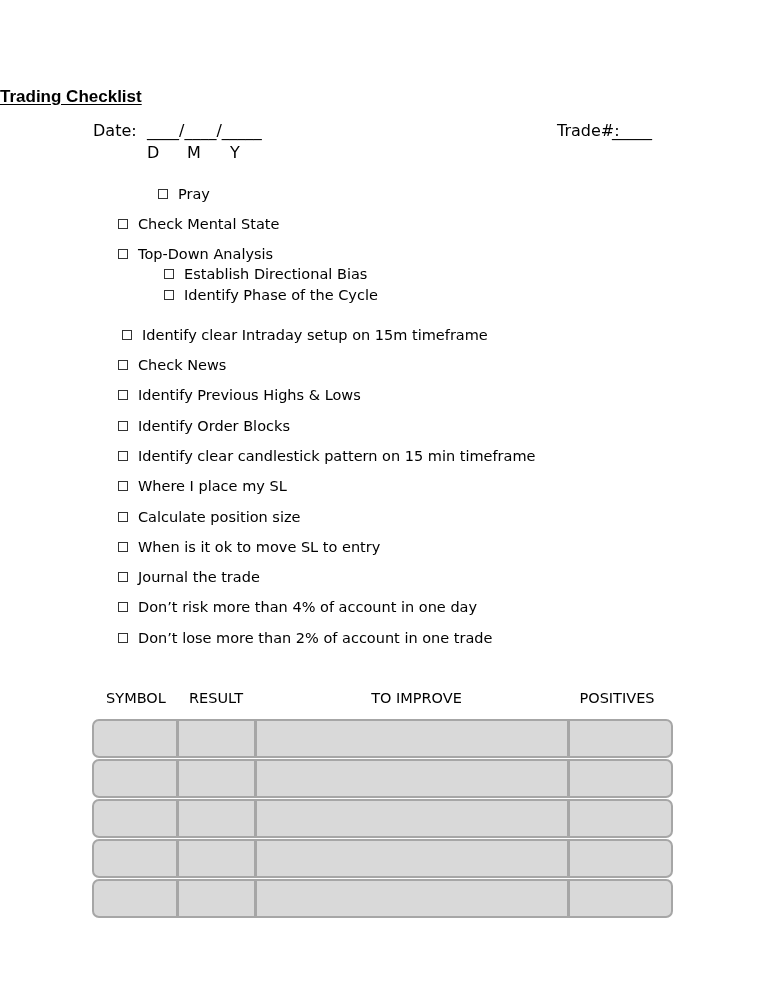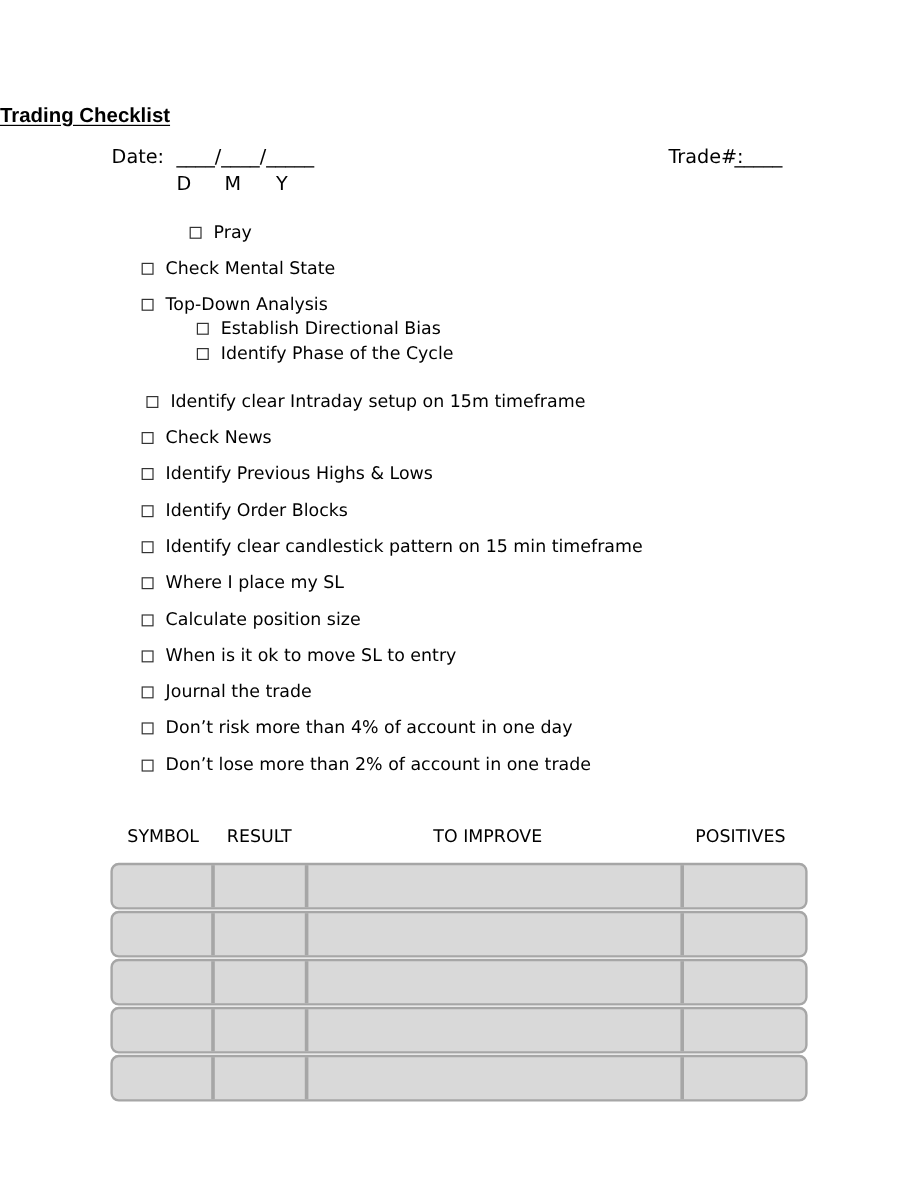--- a/index.html
+++ b/index.html
@@ -89,21 +89,21 @@
       <span>Don’t risk more than 4% of account in one day</span>
   </div>
   <div class="item" style="left:118px;top:630px;">
     <span class="box"></span>
       <span>Don’t lose more than 2% of account in one trade</span>
   </div>
 </div>
 
 <div class="hdr" style="left:92px;width:88px;">SYMBOL</div>
 <div class="hdr" style="left:176px;width:80px;">RESULT</div>
-<div class="hdr" style="left:254px;width:305px;text-align:center;">TO IMPROVE</div>
+<div class="hdr" style="left:264px;width:305px;text-align:center;">TO IMPROVE</div>
 <div class="hdr" style="left:567px;width:100px;">POSITIVES</div>
 
 <div>
   <div class="trow" style="top:719px;">
     <div class="vline" style="left:82px;"></div>
     <div class="vline" style="left:160px;"></div>
     <div class="vline" style="left:473px;"></div>
   </div>
   <div class="trow" style="top:759px;">
     <div class="vline" style="left:82px;"></div>

